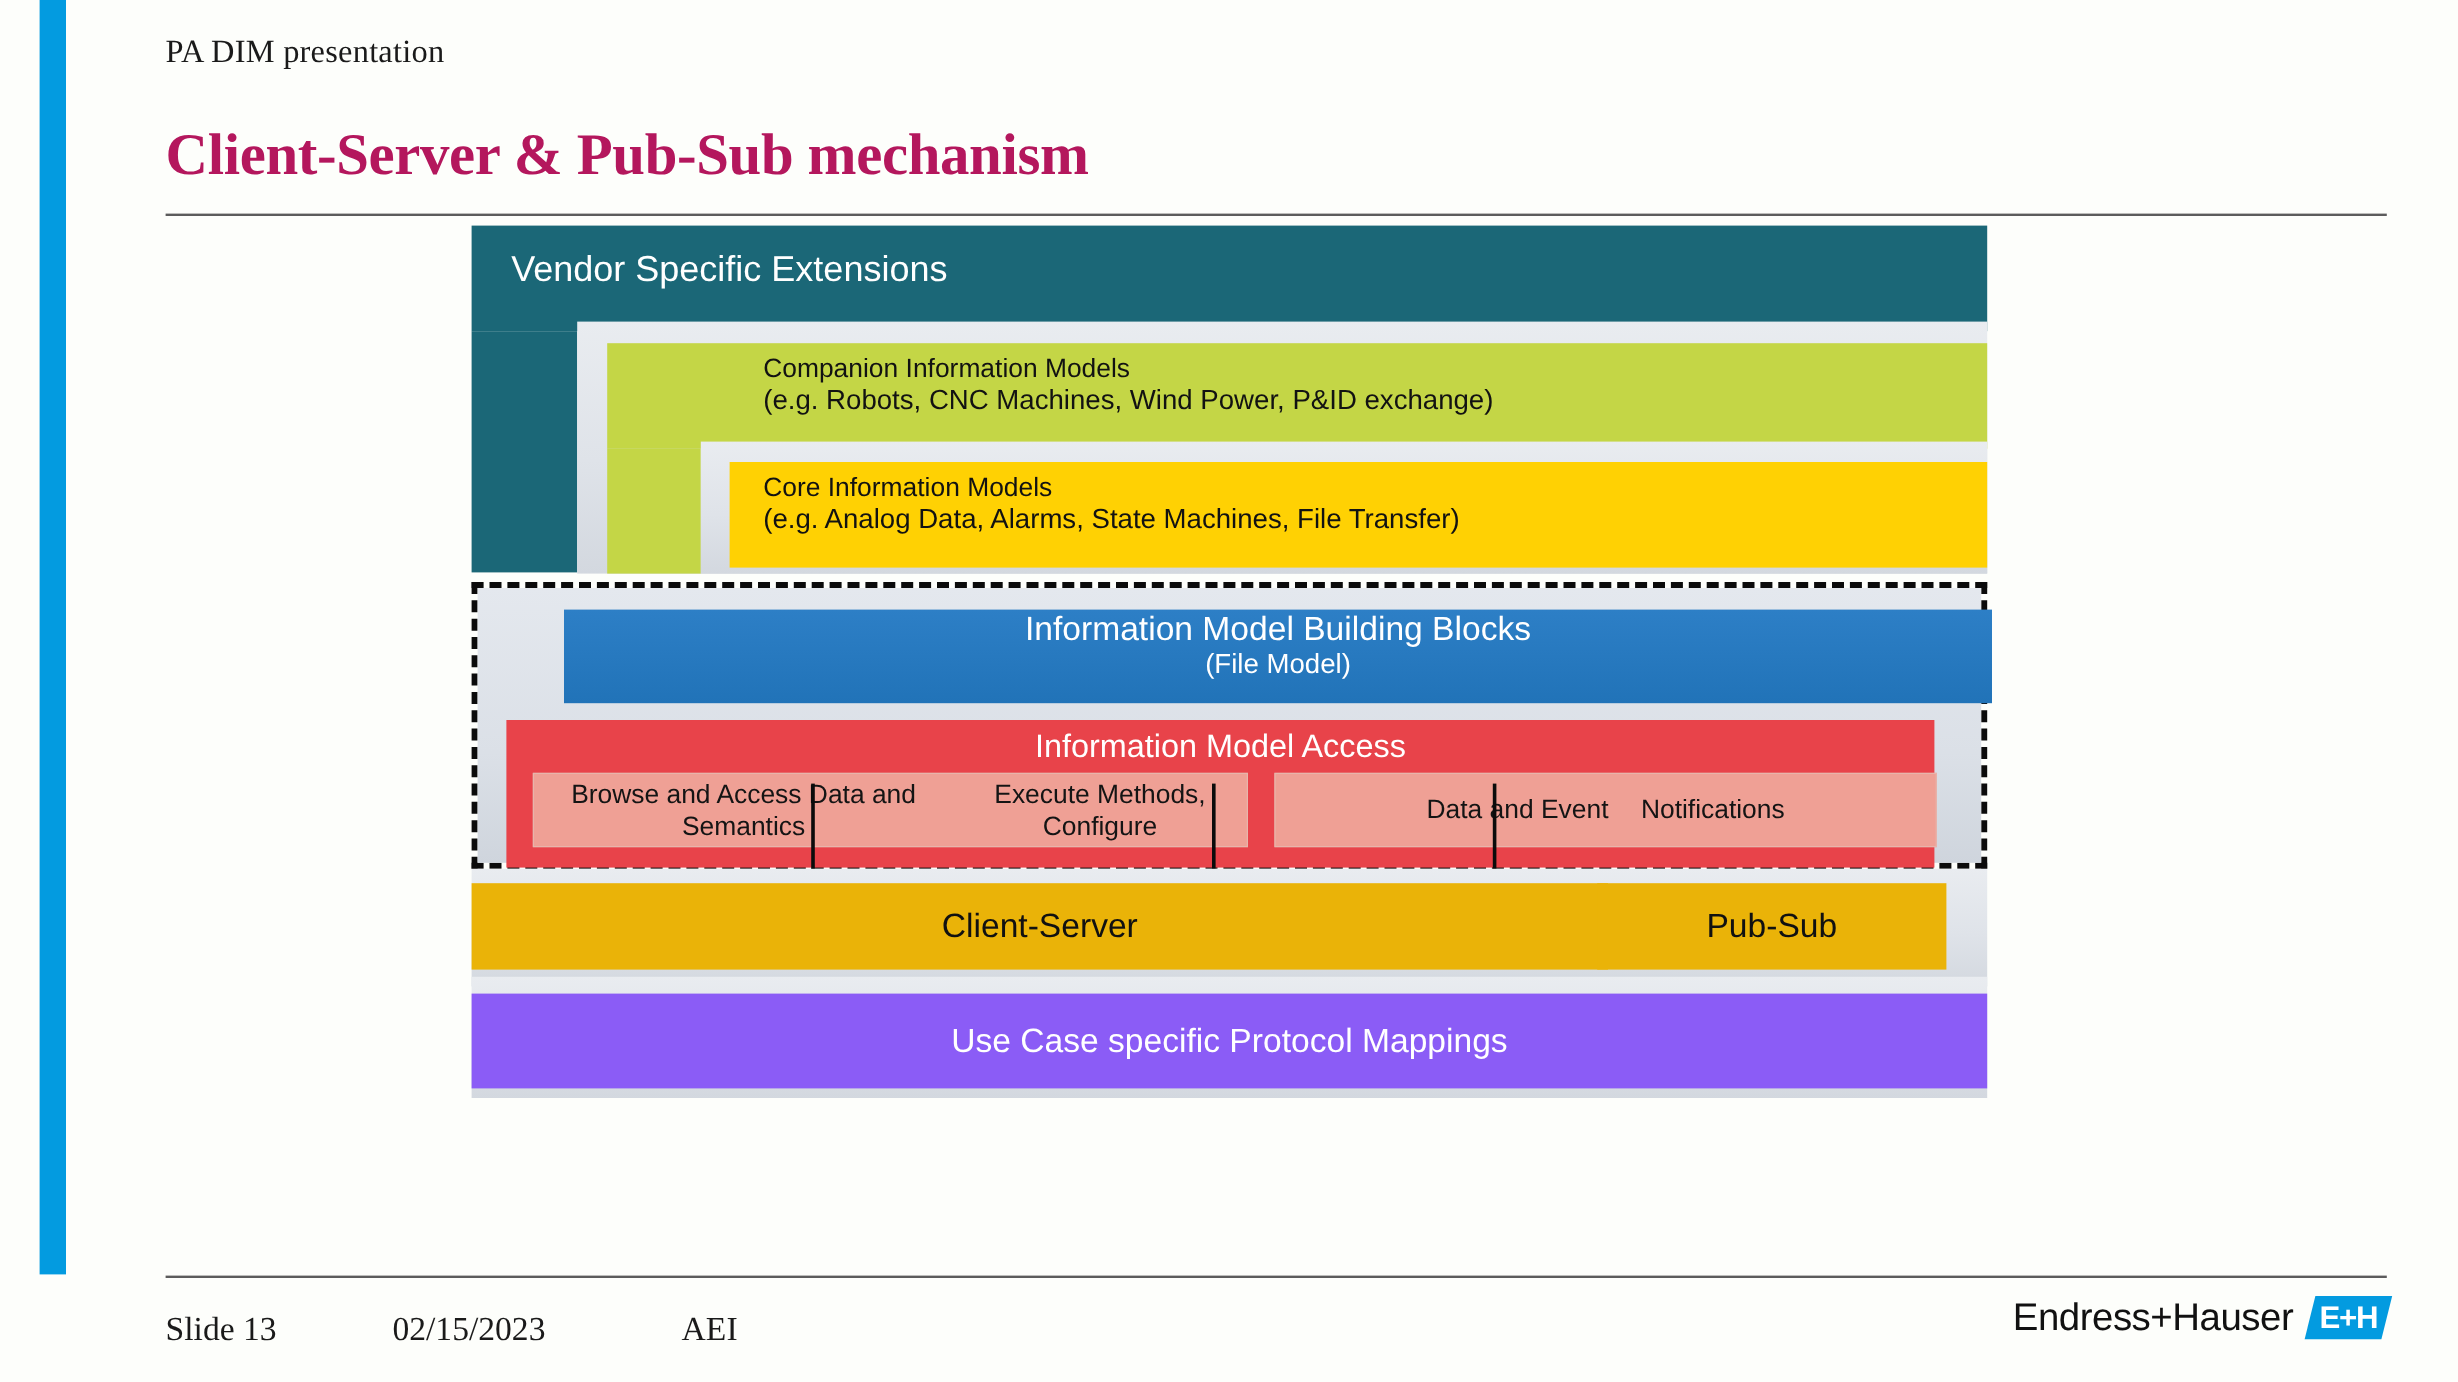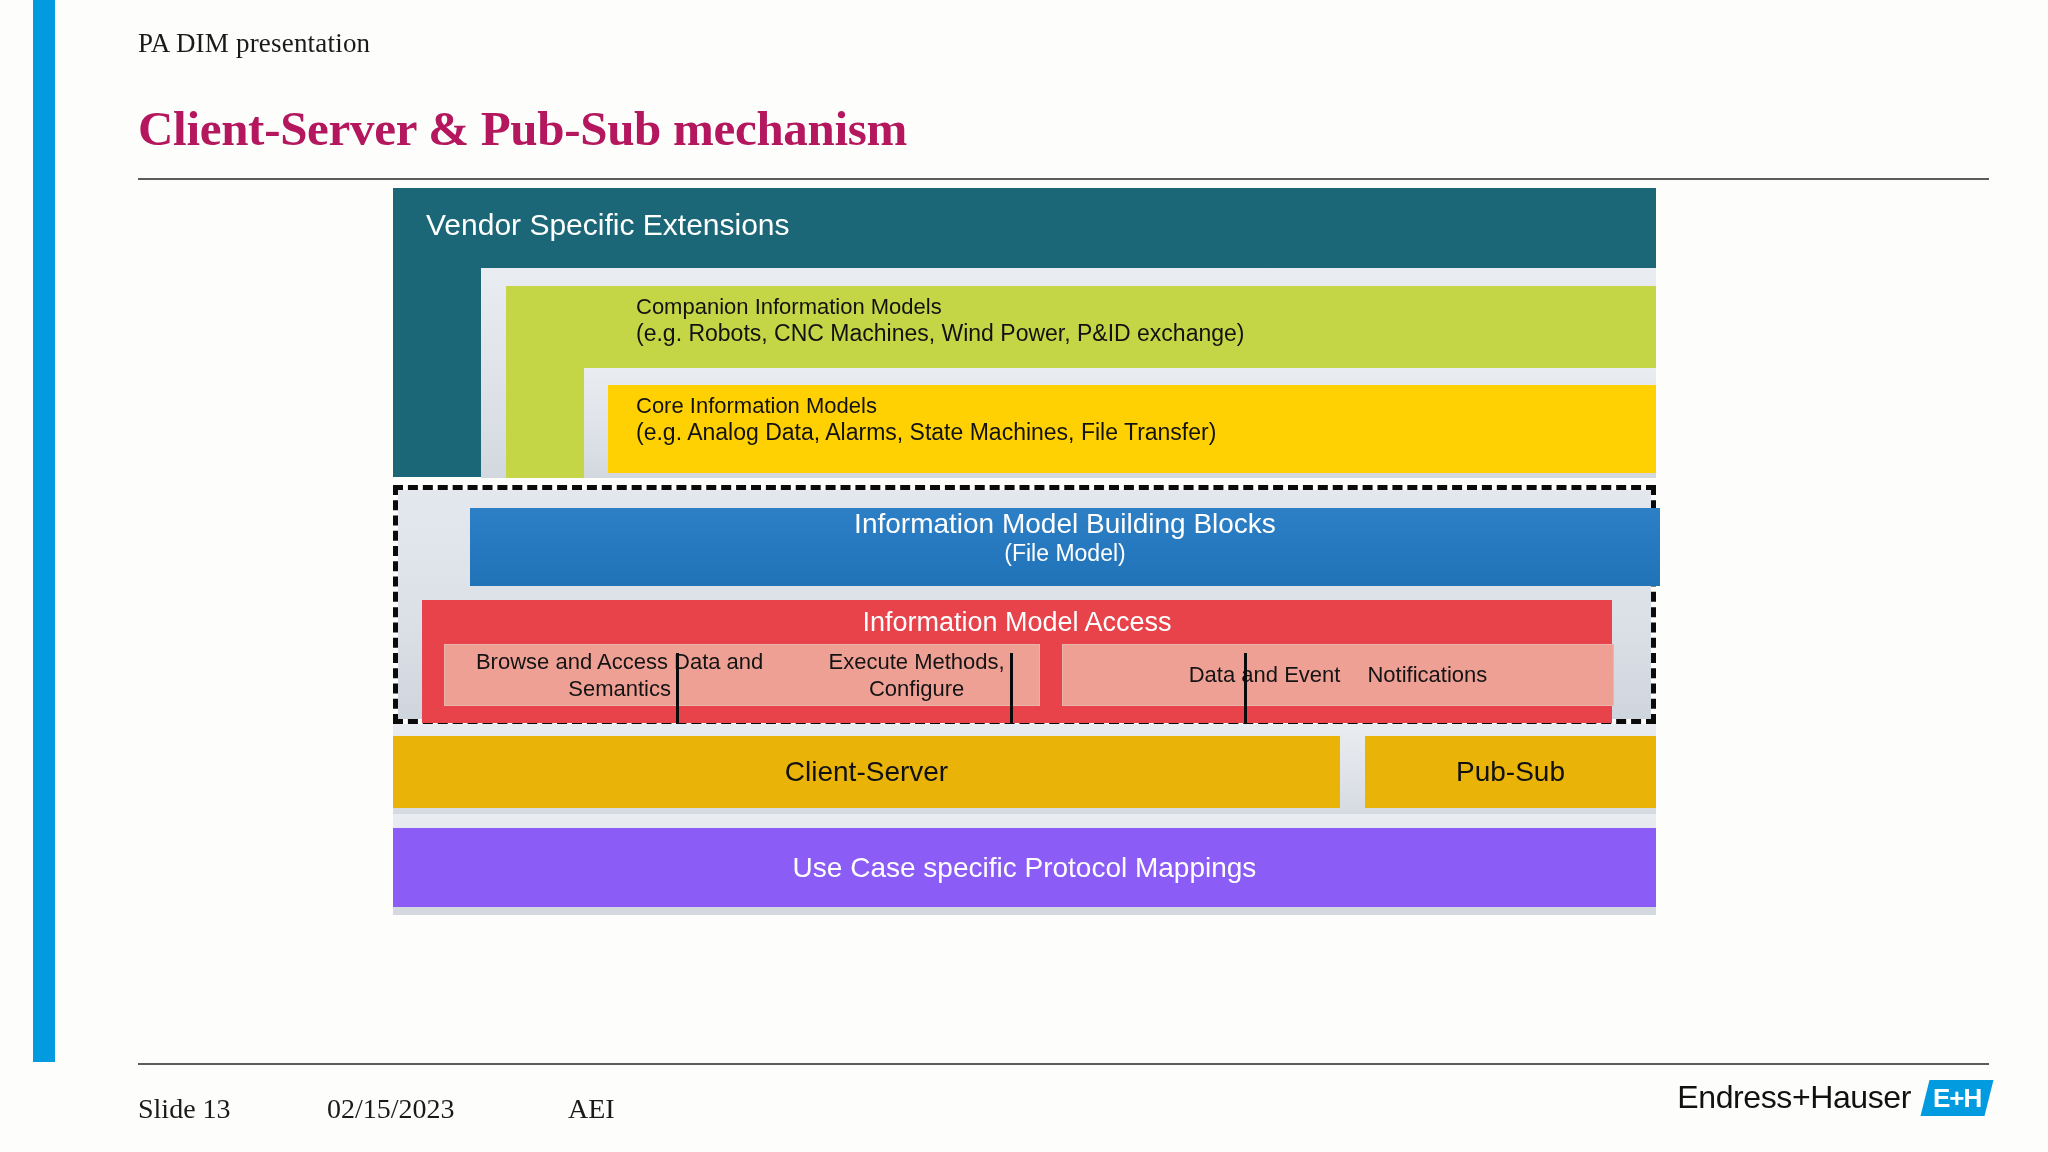--- a/index.html
+++ b/index.html
@@ -124,21 +124,21 @@
 
   
   #transport-plate { left:0; top:536px; width:1263px; height:98px; }
   .transport-box {
     position:absolute; top:548px; height:72px;
     background:#eab308;
     display:flex; align-items:center; justify-content:center;
     color:#111; font-size:28px;
   }
   #client-server-box { left:0;    width:947px; }
-  #pub-sub-box       { left:972px; width:291px; }
+  #pub-sub-box       { left:938px; width:291px; }
 
   
   #protocol-plate { left:0; top:626px; width:1263px; height:101px; }
   #protocol-box {
     left:0; top:640px; width:1263px; height:79px;
     background:#8b5cf6;
     display:flex; align-items:center; justify-content:center;
     color:#fff; font-size:28px;
   }
 

